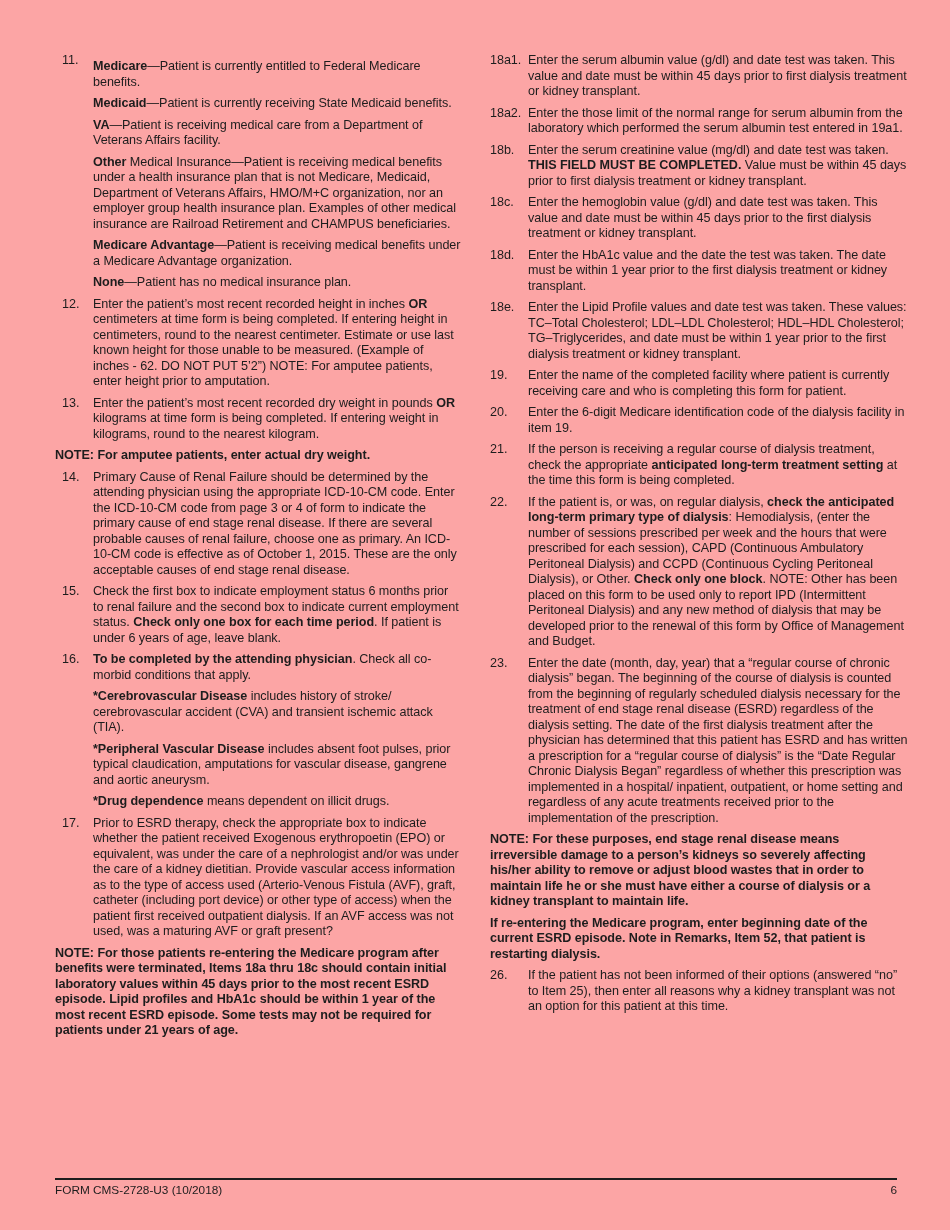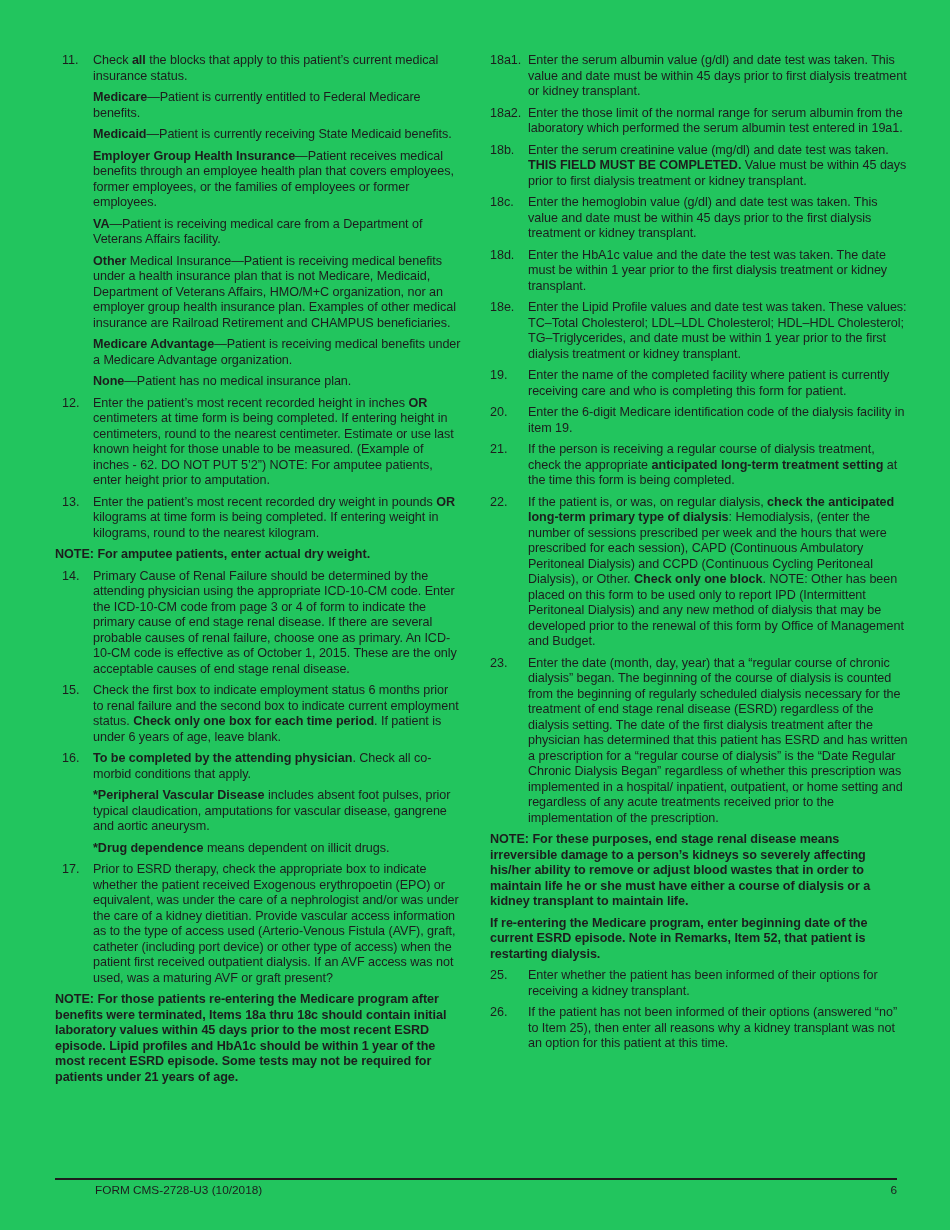--- a/index.html
+++ b/index.html
@@ -1,21 +1,21 @@
 <!DOCTYPE html>
 <html><head>
 <meta charset="utf-8">
 <style>
   * { margin: 0; padding: 0; box-sizing: border-box; }
   html, body { background: #ffffff; }
   .page {
     position: relative;
     width: 950px;
     height: 1230px;
-    background: #22c55e;
+    background: #fca5a5;
     font-family: "Liberation Sans", sans-serif;
     color: #1d1d1d;
     overflow: hidden;
   }
   .content {
     position: absolute;
     top: 53px;
     left: 55px;
     right: 42px;
     display: flex;
@@ -40,63 +40,61 @@
     top: 1178px;
     border-top: 2px solid #1d1d1d;
     padding-top: 3px;
   }
   .footer-row {
     display: flex;
     justify-content: space-between;
     font-size: 11.8px;
     line-height: 14px;
     color: #1d1d1d;
-    margin-left: 40px;
   }
 </style>
 </head>
 <body>
 
 <div class="page">
   <div class="content">
     <div class="col col-left" id="col-left">
-        <div class="block item"><span class="num">11.</span><span class="body">Check <b>all</b> the blocks that apply to this patient’s current medical insurance status.</span></div>
+        <div class="block item"><span class="num">11.</span></div>
         <div class="block sub"><span class="body"><b>Medicare</b>—Patient is currently entitled to Federal Medicare benefits.</span></div>
         <div class="block sub"><span class="body"><b>Medicaid</b>—Patient is currently receiving State Medicaid benefits.</span></div>
-        <div class="block sub"><span class="body"><b>Employer Group Health Insurance</b>—Patient receives medical benefits through an employee health plan that covers employees, former employees, or the families of employees or former employees.</span></div>
         <div class="block sub"><span class="body"><b>VA</b>—Patient is receiving medical care from a Department of Veterans Affairs facility.</span></div>
         <div class="block sub"><span class="body"><b>Other</b> Medical Insurance—Patient is receiving medical benefits under a health insurance plan that is not Medicare, Medicaid, Department of Veterans Affairs, HMO/M+C organization, nor an employer group health insurance plan. Examples of other medical insurance are Railroad Retirement and CHAMPUS beneficiaries.</span></div>
         <div class="block sub"><span class="body"><b>Medicare Advantage</b>—Patient is receiving medical benefits under a Medicare Advantage organization.</span></div>
         <div class="block sub"><span class="body"><b>None</b>—Patient has no medical insurance plan.</span></div>
         <div class="block item"><span class="num">12.</span><span class="body">Enter the patient’s most recent recorded height in inches <b>OR</b> centimeters at time form is being completed. If entering height in centimeters, round to the nearest centimeter. Estimate or use last known height for those unable to be measured. (Example of inches - 62. DO NOT PUT 5’2”) NOTE: For amputee patients, enter height prior to amputation.</span></div>
         <div class="block item"><span class="num">13.</span><span class="body">Enter the patient’s most recent recorded dry weight in pounds <b>OR</b> kilograms at time form is being completed. If entering weight in kilograms, round to the nearest kilogram.</span></div>
         <div class="block note"><span class="body"><b>NOTE: For amputee patients, enter actual dry weight.</b></span></div>
         <div class="block item"><span class="num">14.</span><span class="body">Primary Cause of Renal Failure should be determined by the attending physician using the appropriate ICD-10-CM code. Enter the ICD-10-CM code from page 3 or 4 of form to indicate the primary cause of end stage renal disease. If there are several probable causes of renal failure, choose one as primary. An ICD-10-CM code is effective as of October 1, 2015. These are the only acceptable causes of end stage renal disease.</span></div>
         <div class="block item"><span class="num">15.</span><span class="body">Check the first box to indicate employment status 6 months prior to renal failure and the second box to indicate current employment status. <b>Check only one box for each time period</b>. If patient is under 6 years of age, leave blank.</span></div>
         <div class="block item"><span class="num">16.</span><span class="body"><b>To be completed by the attending physician</b>. Check all co-morbid conditions that apply.</span></div>
+        <div class="block sub"><span class="body"><b>*Cerebrovascular Disease</b> includes history of stroke/ cerebrovascular accident (CVA) and transient ischemic attack (TIA).</span></div>
         <div class="block sub"><span class="body"><b>*Peripheral Vascular Disease</b> includes absent foot pulses, prior typical claudication, amputations for vascular disease, gangrene and aortic aneurysm.</span></div>
         <div class="block sub"><span class="body"><b>*Drug dependence</b> means dependent on illicit drugs.</span></div>
         <div class="block item"><span class="num">17.</span><span class="body">Prior to ESRD therapy, check the appropriate box to indicate whether the patient received Exogenous erythropoetin (EPO) or equivalent, was under the care of a nephrologist and/or was under the care of a kidney dietitian. Provide vascular access information as to the type of access used (Arterio-Venous Fistula (AVF), graft, catheter (including port device) or other type of access) when the patient first received outpatient dialysis. If an AVF access was not used, was a maturing AVF or graft present?</span></div>
         <div class="block note"><span class="body"><b>NOTE: For those patients re-entering the Medicare program after benefits were terminated, Items 18a thru 18c should contain initial laboratory values within 45 days prior to the most recent ESRD episode. Lipid profiles and HbA1c should be within 1 year of the most recent ESRD episode. Some tests may not be required for patients under 21 years of age.</b></span></div>
       </div>
     <div class="col col-right" id="col-right">
         <div class="block item"><span class="num">18a1.</span><span class="body">Enter the serum albumin value (g/dl) and date test was taken. This value and date must be within 45 days prior to first dialysis treatment or kidney transplant.</span></div>
         <div class="block item"><span class="num">18a2.</span><span class="body">Enter the those limit of the normal range for serum albumin from the laboratory which performed the serum albumin test entered in 19a1.</span></div>
         <div class="block item"><span class="num">18b.</span><span class="body">Enter the serum creatinine value (mg/dl) and date test was taken. <b>THIS FIELD MUST BE COMPLETED.</b> Value must be within 45 days prior to first dialysis treatment or kidney transplant.</span></div>
         <div class="block item"><span class="num">18c.</span><span class="body">Enter the hemoglobin value (g/dl) and date test was taken. This value and date must be within 45 days prior to the first dialysis treatment or kidney transplant.</span></div>
         <div class="block item"><span class="num">18d.</span><span class="body">Enter the HbA1c value and the date the test was taken. The date must be within 1 year prior to the first dialysis treatment or kidney transplant.</span></div>
         <div class="block item"><span class="num">18e.</span><span class="body">Enter the Lipid Profile values and date test was taken. These values: TC–Total Cholesterol; LDL–LDL Cholesterol; HDL–HDL Cholesterol; TG–Triglycerides, and date must be within 1 year prior to the first dialysis treatment or kidney transplant.</span></div>
         <div class="block item"><span class="num">19.</span><span class="body">Enter the name of the completed facility where patient is currently receiving care and who is completing this form for patient.</span></div>
         <div class="block item"><span class="num">20.</span><span class="body">Enter the 6-digit Medicare identification code of the dialysis facility in item 19.</span></div>
         <div class="block item"><span class="num">21.</span><span class="body">If the person is receiving a regular course of dialysis treatment, check the appropriate <b>anticipated long-term treatment setting</b> at the time this form is being completed.</span></div>
         <div class="block item"><span class="num">22.</span><span class="body">If the patient is, or was, on regular dialysis, <b>check the anticipated long-term primary type of dialysis</b>: Hemodialysis, (enter the number of sessions prescribed per week and the hours that were prescribed for each session), CAPD (Continuous Ambulatory Peritoneal Dialysis) and CCPD (Continuous Cycling Peritoneal Dialysis), or Other. <b>Check only one block</b>. NOTE: Other has been placed on this form to be used only to report IPD (Intermittent Peritoneal Dialysis) and any new method of dialysis that may be developed prior to the renewal of this form by Office of Management and Budget.</span></div>
         <div class="block item"><span class="num">23.</span><span class="body">Enter the date (month, day, year) that a “regular course of chronic dialysis” began. The beginning of the course of dialysis is counted from the beginning of regularly scheduled dialysis necessary for the treatment of end stage renal disease (ESRD) regardless of the dialysis setting. The date of the first dialysis treatment after the physician has determined that this patient has ESRD and has written a prescription for a “regular course of dialysis” is the “Date Regular Chronic Dialysis Began” regardless of whether this prescription was implemented in a hospital/ inpatient, outpatient, or home setting and regardless of any acute treatments received prior to the implementation of the prescription.</span></div>
         <div class="block note"><span class="body"><b>NOTE: For these purposes, end stage renal disease means irreversible damage to a person’s kidneys so severely affecting his/her ability to remove or adjust blood wastes that in order to maintain life he or she must have either a course of dialysis or a kidney transplant to maintain life.</b></span></div>
         <div class="block note"><span class="body"><b>If re-entering the Medicare program, enter beginning date of the current ESRD episode. Note in Remarks, Item 52, that patient is restarting dialysis.</b></span></div>
-        <div class="block item"><span class="num">25.</span><span class="body">Enter whether the patient has been informed of their options for receiving a kidney transplant.</span></div>
         <div class="block item"><span class="num">26.</span><span class="body">If the patient has not been informed of their options (answered “no” to Item 25), then enter all reasons why a kidney transplant was not an option for this patient at this time.</span></div>
       </div>
   </div>
   <div class="footer">
     <div class="footer-row">
       <span>FORM CMS-2728-U3 (10/2018)</span>
       <span>6</span>
     </div>
   </div>
 </div>

